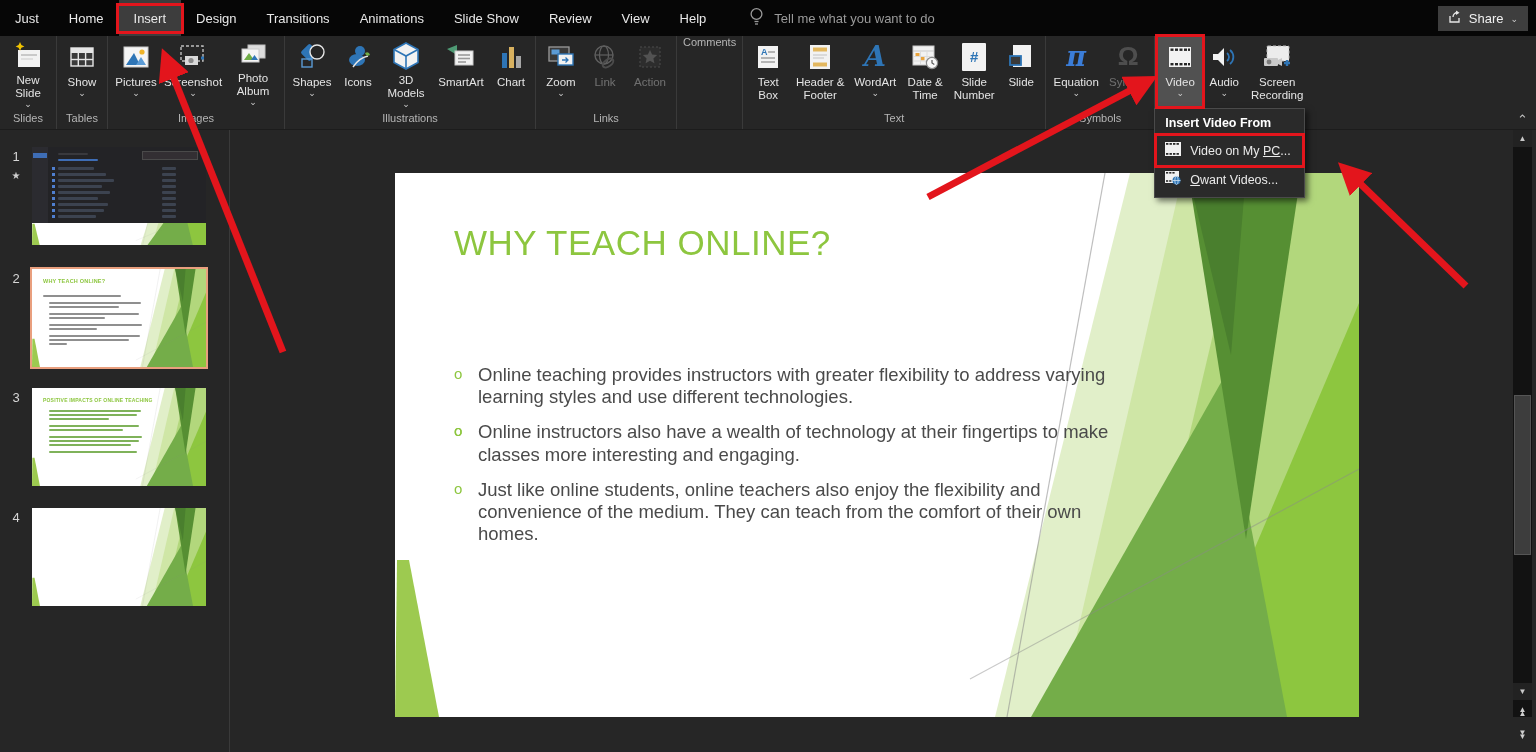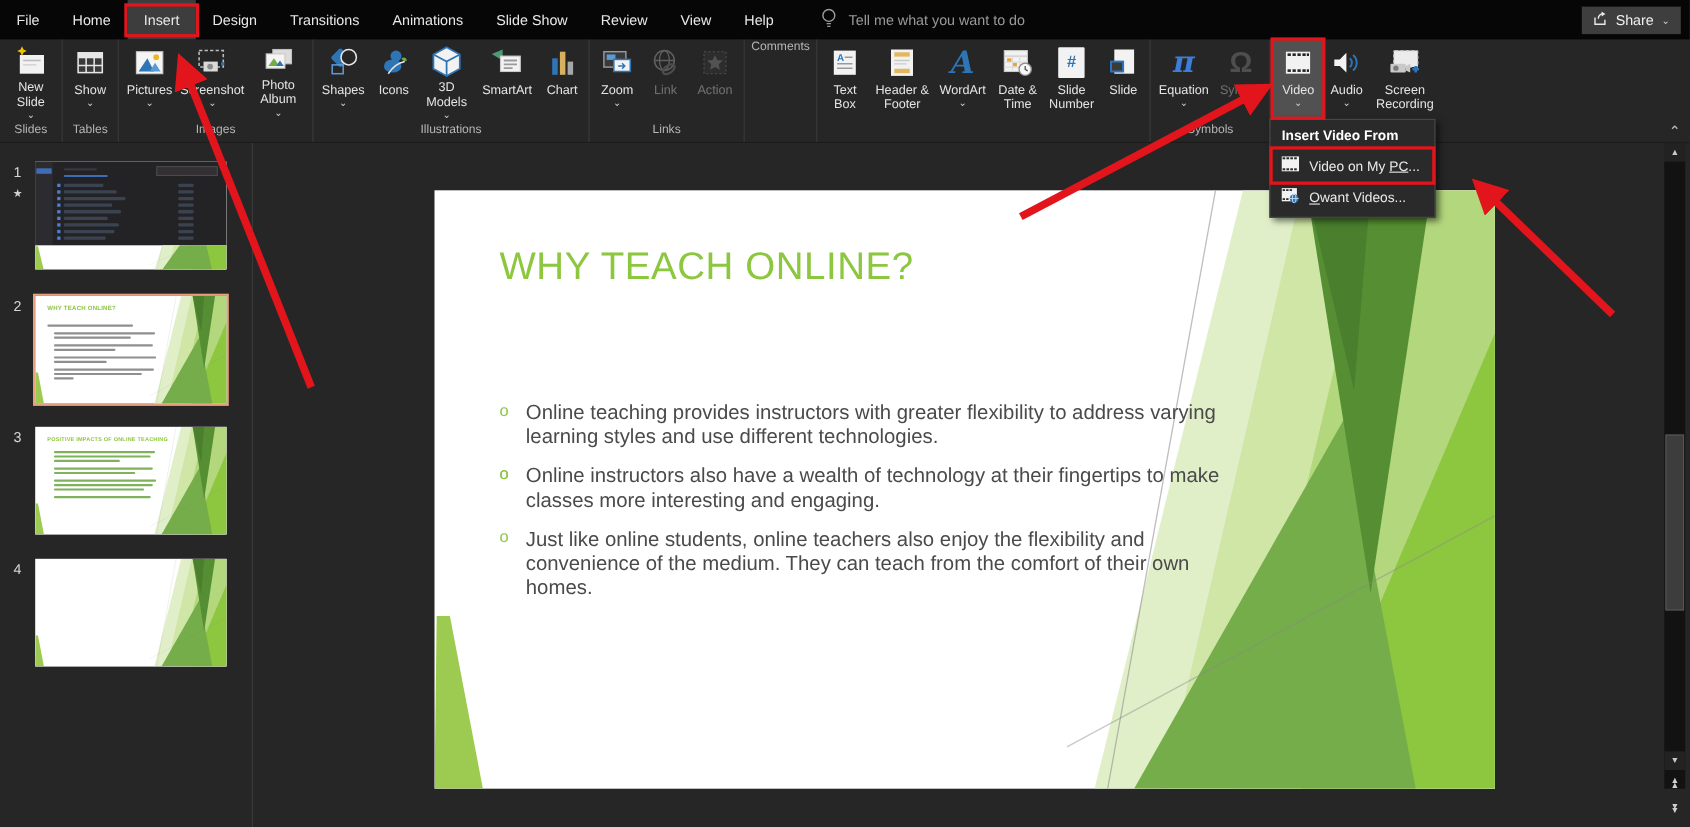--- a/index.html
+++ b/index.html
@@ -107,21 +107,21 @@
       <line x1="710" y1="0" x2="612" y2="544" stroke="#8a8a8a" stroke-width="1.2" opacity="0.55"></line>
       <line x1="575" y1="506" x2="964" y2="296" stroke="#8a8a8a" stroke-width="1.2" opacity="0.45"></line>
       <polygon points="2,387 14,387 44,544 0,544" fill="#9dca50"></polygon>
     </g>
   </defs>
 </svg>
 
 <div class="titlebar">
   <div class="menu">
     <div class="menu-item">
-        <span>File</span>
+        <span>Just</span>
       </div>
     <div class="menu-item">
         <span>Home</span>
       </div>
     <div class="menu-item active">
       <span>Insert</span>
       <div class="redframe" style="inset:3px -3px 2px -3px"></div>
     </div>
     <div class="menu-item">
         <span>Design</span>
@@ -411,20 +411,21 @@
       <div class="rbtn" style="width:44px">
         <span class="ricon">
           <svg width="26" height="28" viewBox="0 0 26 28">
               <rect x="5" y="2" width="18" height="22" fill="#f2f2f2"></rect>
               <rect x="2" y="13" width="11" height="9" fill="#3a3a3a" stroke="#2e75b6" stroke-width="1.8"></rect>
             </svg>
         </span>
         <span>Slide</span>
       </div>
     </div>
+    <div class="rglabel">Text</div>
   </div>
 
   <div class="rgroup">
     <div class="rbuttons">
       <div class="rbtn" style="width:56px">
         <span class="ricon glyph-pi">π</span>
         <span>Equation</span>
         <span class="chev">⌄</span>
       </div>
       <div class="rbtn disabled" style="width:48px">

